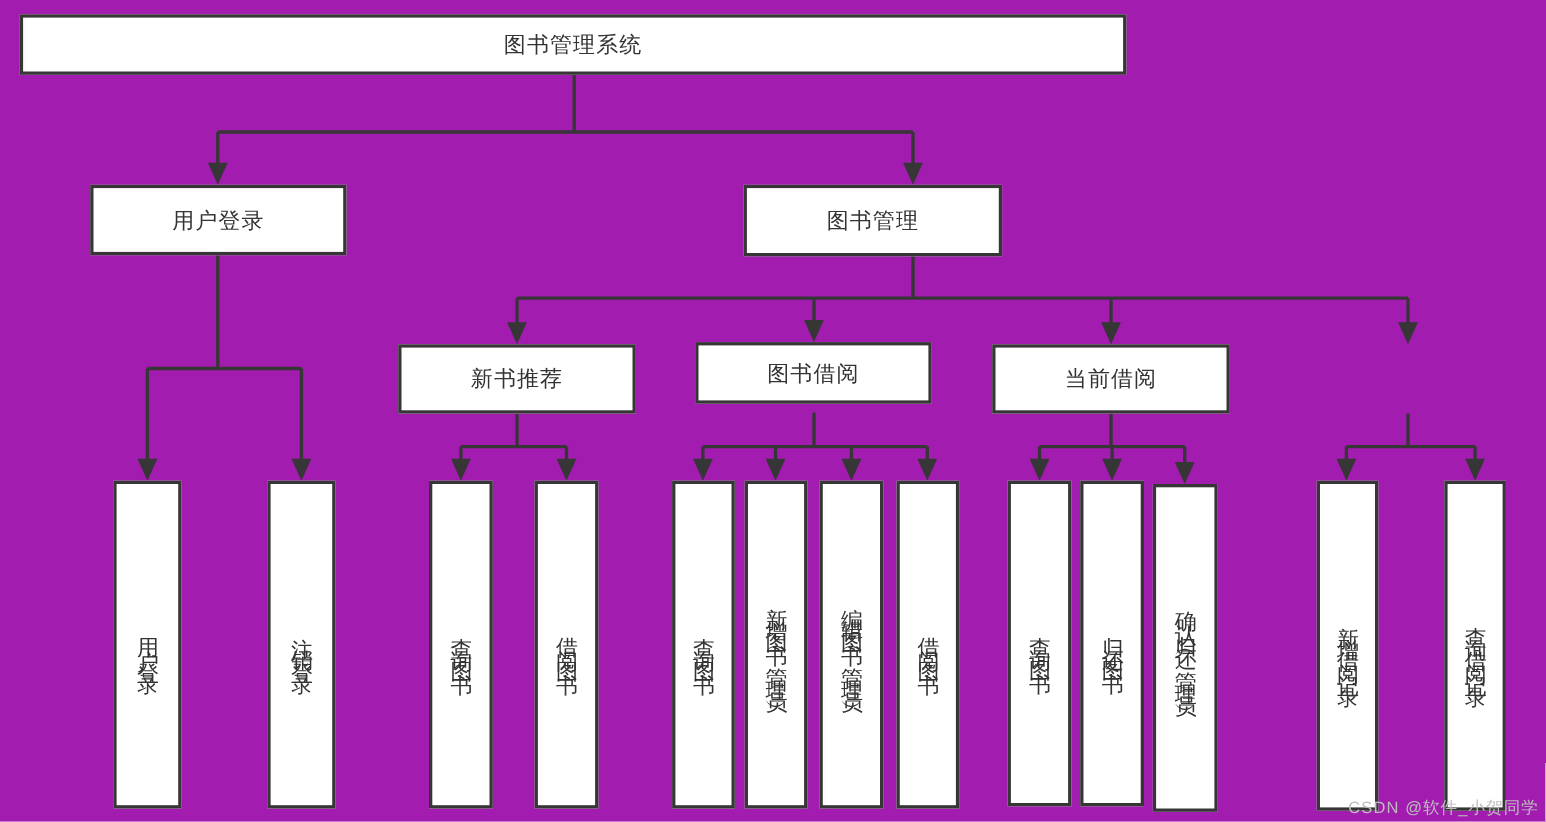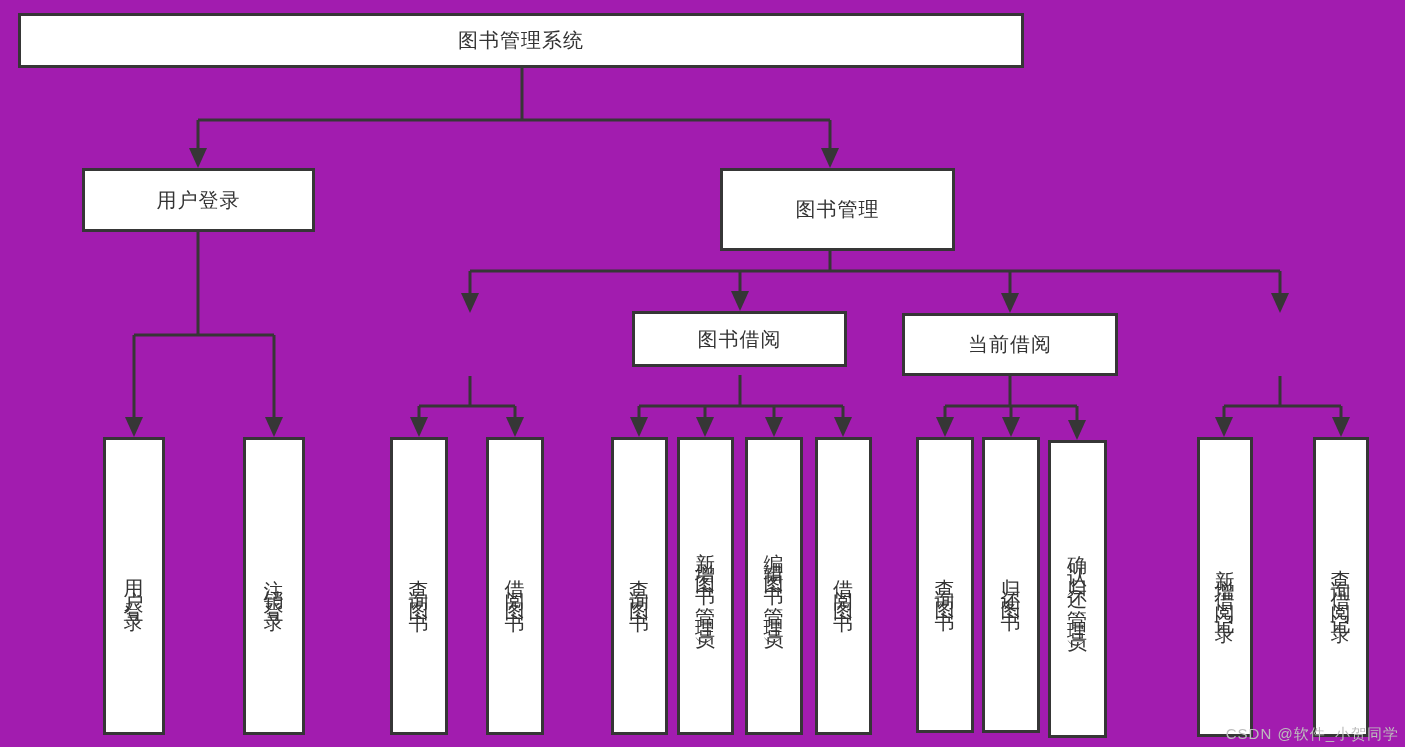--- a/index.html
+++ b/index.html
@@ -81,22 +81,23 @@
       <polygon points="1011,437 1002,417 1020,417"></polygon>
       <polygon points="1077,440 1068,420 1086,420"></polygon>
       <polygon points="1224,437 1215,417 1233,417"></polygon>
       <polygon points="1341,437 1332,417 1350,417"></polygon>
     </g>
   </svg>
 
   <div class="box h" style="left:18px;top:13px;width:1006px;height:55px">图书管理系统</div>
 
   <div class="box h" style="left:82px;top:168px;width:233px;height:64px">用户登录</div>
-  <div class="box h" style="left:720px;top:168px;width:235px;height:83px">图书管理</div>
+  <div class="box h" style="left:676px;top:168px;width:235px;height:65px">图书管理</div>
 
+  <div class="box h" style="left:362px;top:313px;width:216px;height:63px">新书推荐</div>
   <div class="box h" style="left:632px;top:311px;width:215px;height:56px">图书借阅</div>
   <div class="box h" style="left:902px;top:313px;width:216px;height:63px">当前借阅</div>
 
   <div class="box v" style="left:103px;top:437px;width:62px;height:298px">
     <span>用户登录</span>
   </div>
   <div class="box v" style="left:243px;top:437px;width:62px;height:298px">
     <span>注销登录</span>
   </div>
 

